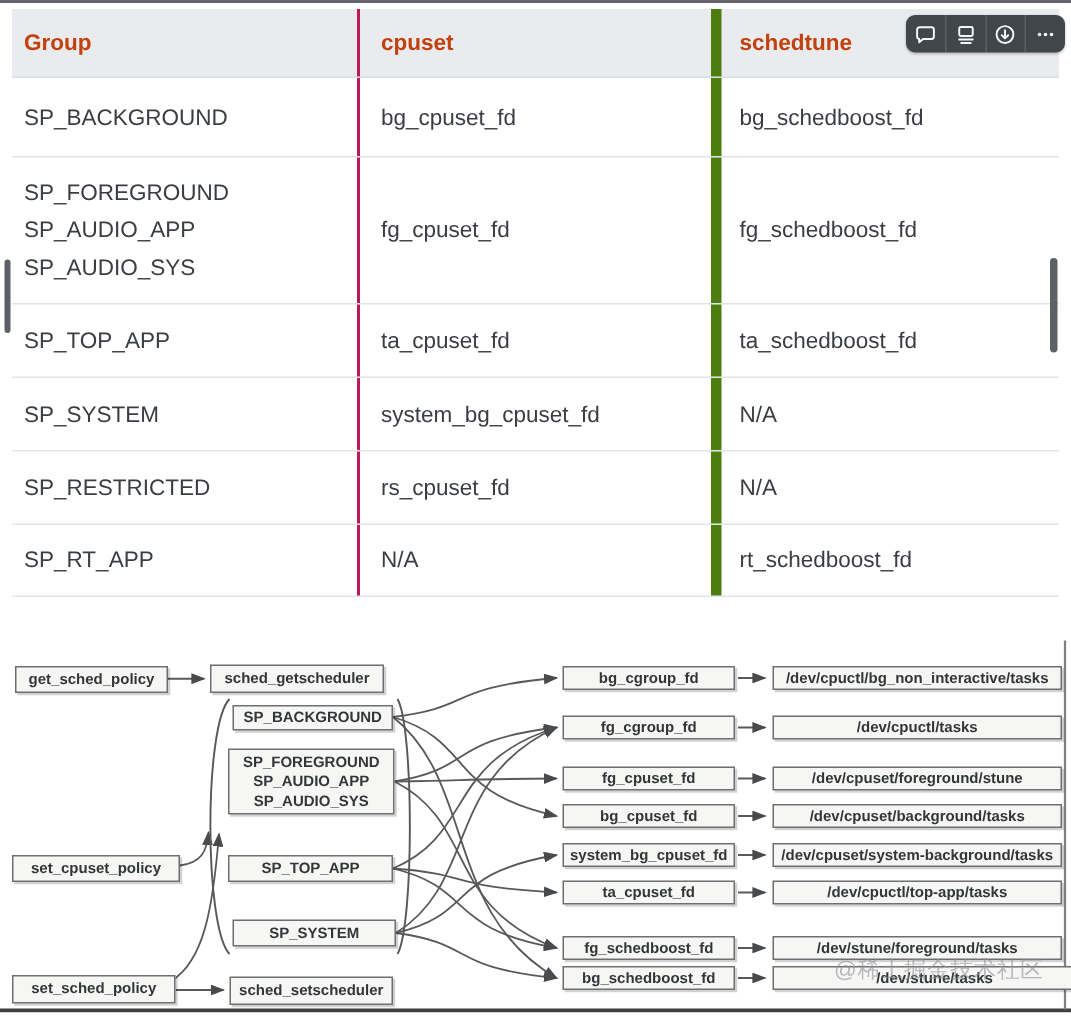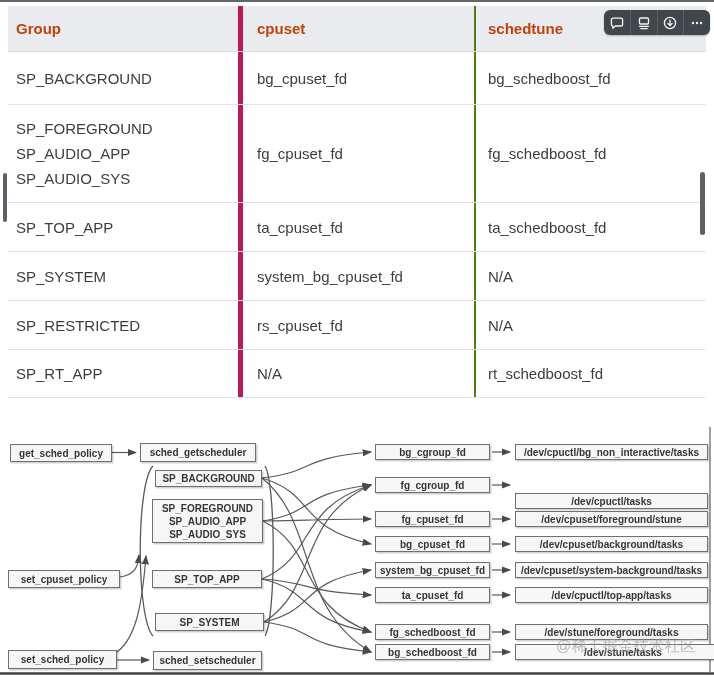--- a/index.html
+++ b/index.html
@@ -11,22 +11,22 @@
     overflow: hidden;
   }
   .top-edge { position:absolute; left:0; top:0; width:714px; height:2px; background:#63666a; }
 
   
   .tbl { position:absolute; left:8px; top:6px; width:698px; }
   .tbl-row { display:flex; align-items:stretch; border-bottom:1px solid #e2e5e8; }
   .tbl-row.header { background:#e9ebee; border-bottom:1px solid #dadde1; }
   .cell { display:flex; flex-direction:column; justify-content:center; font-size:15px; color:#3a3d42; }
   .cell.c0 { width:230px; padding-left:8px; }
-  .cell.c1 { width:236px; padding-left:14px; border-left:5px solid #be185d; }
-  .cell.c2 { width:232px; padding-left:12px; border-left:2px solid #4d7c0f; }
+  .cell.c1 { width:236px; padding-left:14px; border-left:2px solid #be185d; }
+  .cell.c2 { width:232px; padding-left:12px; border-left:7px solid #4d7c0f; }
   .tbl-row.header .cell { font-weight:bold; color:#c2410c; }
   .cell .ln { line-height:25px; }
 
   
   .toolbar { position:absolute; left:604px; top:10px; width:106px; height:25px;
     background:#41464b; border-radius:6px; display:flex; overflow:hidden;
     box-shadow:0 1px 2px rgba(0,0,0,.25); }
   .tb-btn { flex:1; display:flex; align-items:center; justify-content:center; cursor:pointer; }
   .tb-btn + .tb-btn { border-left:1px solid rgba(255,255,255,.14); }
   .tb-btn svg { display:block; }
@@ -247,21 +247,21 @@
     </div>
     <div class="dbox" style="left: 375px; top: 199px; width: 115px; height: 16px;">
       <div>fg_schedboost_fd</div>
     </div>
     <div class="dbox" style="left: 375px; top: 219px; width: 115px; height: 16px;">
       <div>bg_schedboost_fd</div>
     </div>
     <div class="dbox pathbox" style="left: 515px; top: 19px; width: 193px; height: 16px;">
       <div>/dev/cpuctl/bg_non_interactive/tasks</div>
     </div>
-    <div class="dbox pathbox" style="left: 515px; top: 52px; width: 193px; height: 16px; margin-top: 16px;">
+    <div class="dbox pathbox" style="left: 515px; top: 52px; width: 193px; height: 16px;">
       <div>/dev/cpuctl/tasks</div>
     </div>
     <div class="dbox pathbox" style="left: 515px; top: 86px; width: 193px; height: 16px;">
       <div>/dev/cpuset/foreground/stune</div>
     </div>
     <div class="dbox pathbox" style="left: 515px; top: 111px; width: 193px; height: 16px;">
       <div>/dev/cpuset/background/tasks</div>
     </div>
     <div class="dbox pathbox" style="left: 515px; top: 137px; width: 193px; height: 16px;">
       <div>/dev/cpuset/system-background/tasks</div>

